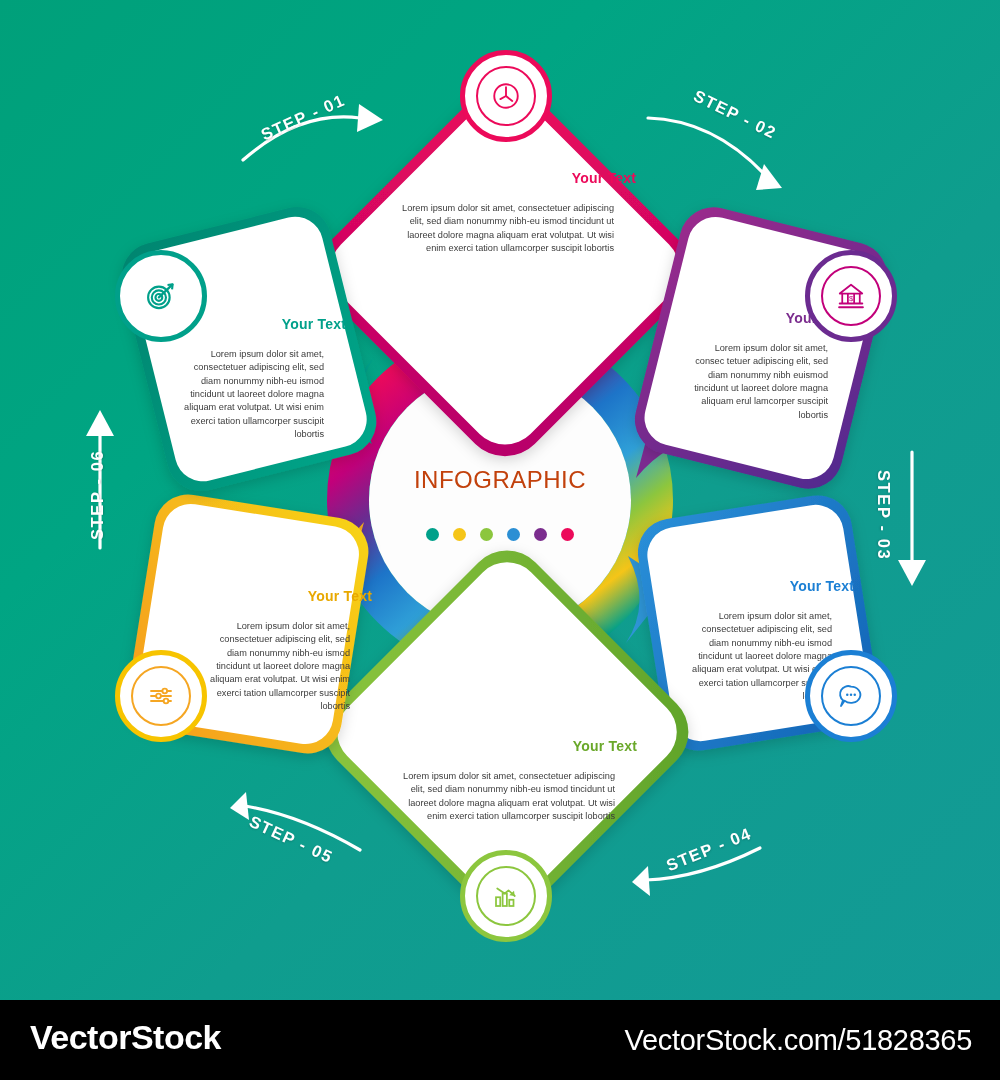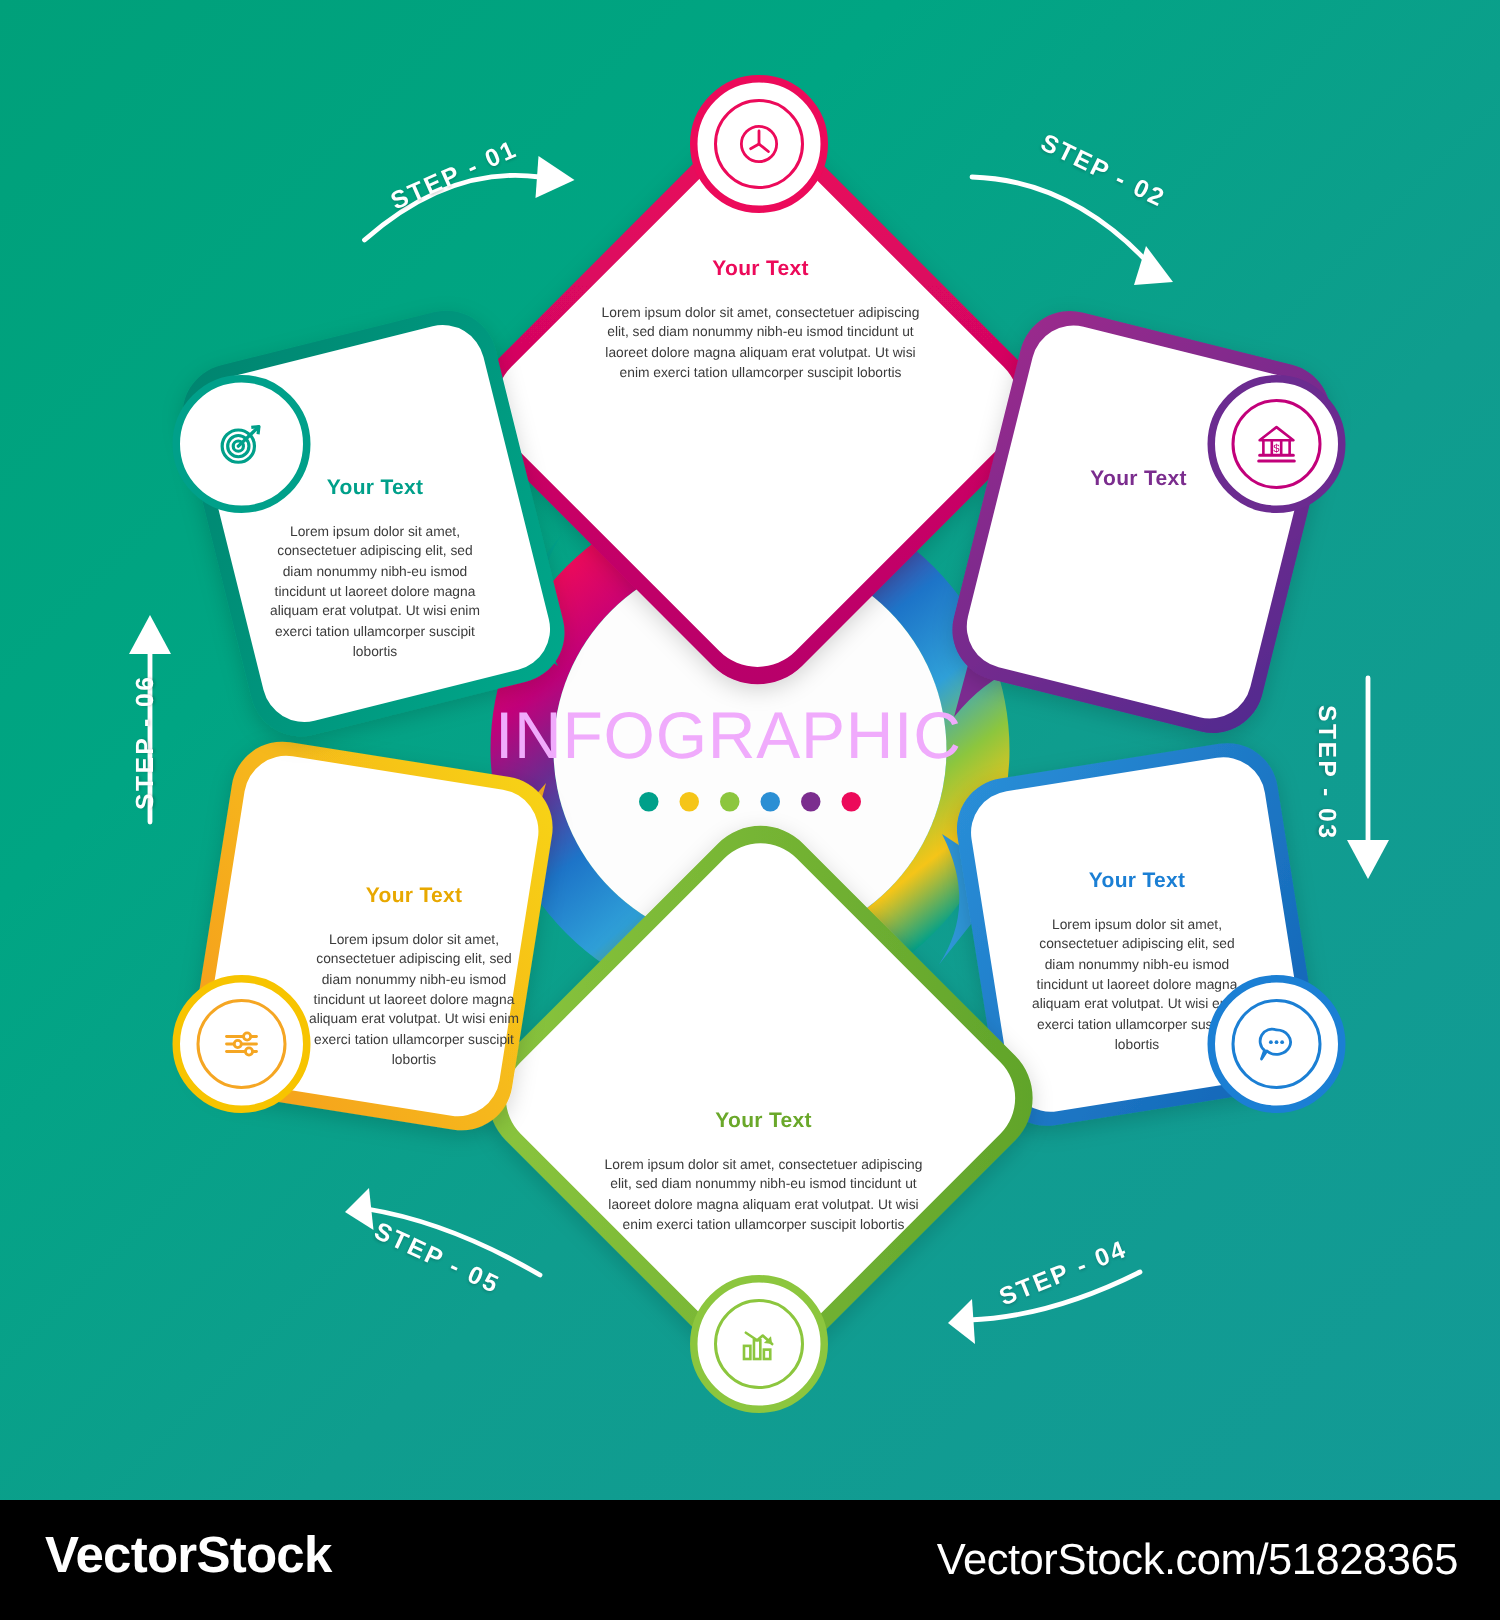--- a/index.html
+++ b/index.html
@@ -1,30 +1,30 @@
 <!DOCTYPE html>
 <html><head>
 <meta charset="utf-8">
 <style>
   html,body{margin:0;padding:0;background:#000;}
   body{width:1000px;height:1080px;font-family:"Liberation Sans",sans-serif;overflow:hidden;}
   #stage{position:relative;width:1000px;height:1080px;}
   #canvas{position:absolute;left:0;top:0;width:1000px;height:1000px;overflow:hidden;}
   .bg{position:absolute;inset:0;background:linear-gradient(135deg,#00a07a 0%,#00a583 30%,#0f9d8e 60%,#139a96 100%);}
   svg.layer{position:absolute;left:0;top:0;width:1000px;height:1000px;}
-  .panel{position:absolute;box-sizing:border-box;text-align:center;}
+  .panel{position:absolute;box-sizing:border-box;text-align:right;}
   .panel .ttl{font-size:14px;font-weight:bold;margin:0 0 7px 0;letter-spacing:.2px;}
   .panel .body{font-size:9.2px;line-height:1.45;color:#3b3b3b;margin:16px;padding:0 6px;}
   .iconwrap{position:absolute;width:92px;height:92px;border-radius:50%;background:#fff;
             display:flex;align-items:center;justify-content:center;box-sizing:border-box;}
   .iconwrap .inner{width:56px;height:56px;border-radius:50%;display:flex;align-items:center;justify-content:center;}
   .steplbl{position:absolute;color:#fff;font-size:16.5px;font-weight:bold;letter-spacing:1.6px;white-space:nowrap;
            text-shadow:0 1px 2px rgba(0,0,0,.18);}
-  #centerTitle{position:absolute;left:330px;top:466px;width:340px;
-               font-size:44px;color:#f0abfc;letter-spacing:.5px;font-weight:normal;}
+  #centerTitle{position:absolute;left:330px;top:466px;width:340px;text-align:center;
+               font-size:24px;color:#c2410c;letter-spacing:.5px;font-weight:normal;}
   #dots{position:absolute;left:330px;top:528px;width:340px;display:flex;justify-content:center;gap:14px;}
   #dots i{width:13px;height:13px;border-radius:50%;display:block;}
   #footer{position:absolute;left:0;top:1000px;width:1000px;height:84px;background:#000;}
   #wmLeft{position:absolute;left:30px;top:18px;color:#fff;font-size:34px;font-weight:bold;letter-spacing:-.5px;
           font-family:"Liberation Sans",sans-serif;}
   #wmRight{position:absolute;right:28px;top:24px;color:#fff;font-size:29px;letter-spacing:-.3px;}
 </style>
 </head>
 <body>
 
@@ -149,20 +149,21 @@
         <i style="background: rgb(236, 10, 90);"></i>
       </div>
 
     <div class="panel" style="left:378px;top:170px;width:258px;">
       <p class="ttl" style="color:#ec0a5a;">Your Text</p>
       <p class="body">Lorem ipsum dolor sit amet, consectetuer adipiscing elit, sed diam nonummy nibh-eu ismod tincidunt ut laoreet dolore magna aliquam erat volutpat. Ut wisi enim  exerci tation ullamcorper suscipit lobortis</p>
     </div>
 
     <div class="panel" style="left:668px;top:310px;width:182px;">
       <p class="ttl" style="color:#7b2d8e;">Your Text</p>
+      <p class="body">Lorem ipsum dolor sit amet, consec tetuer adipiscing elit, sed diam nonummy nibh euismod tincidunt ut laoreet dolore magna aliquam erul lamcorper suscipit lobortis</p>
     </div>
 
     <div class="panel" style="left:662px;top:578px;width:192px;">
       <p class="ttl" style="color:#1b7fd4;">Your Text</p>
       <p class="body">Lorem ipsum dolor sit amet, consectetuer adipiscing elit, sed diam nonummy nibh-eu ismod tincidunt ut laoreet dolore magna aliquam erat volutpat. Ut wisi enim  exerci tation ullamcorper suscipit lobortis</p>
     </div>
 
     <div class="panel" style="left:381px;top:738px;width:256px;">
       <p class="ttl" style="color:#6aa82a;">Your Text</p>
       <p class="body">Lorem ipsum dolor sit amet, consectetuer adipiscing elit, sed diam nonummy nibh-eu ismod tincidunt ut laoreet dolore magna aliquam erat volutpat. Ut wisi enim  exerci tation ullamcorper suscipit lobortis</p>

